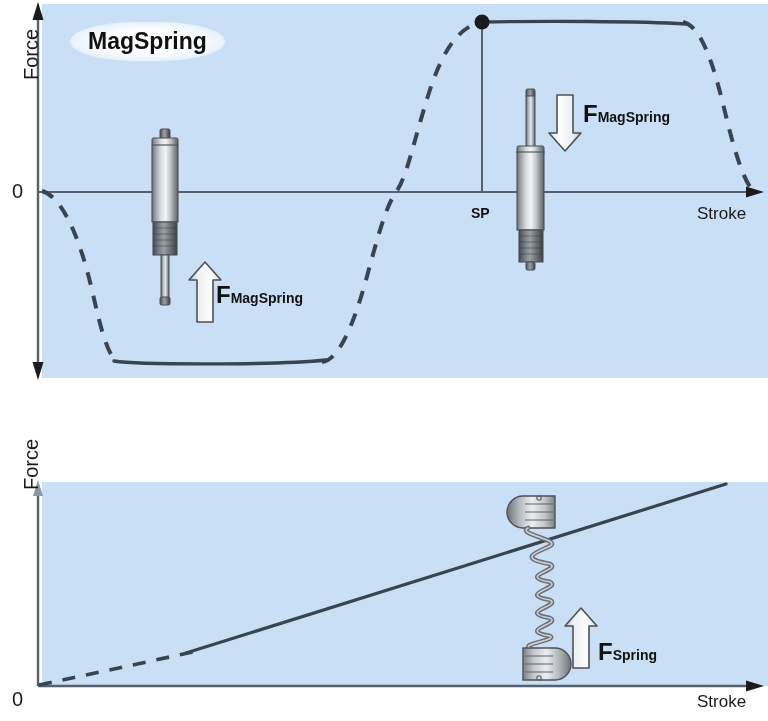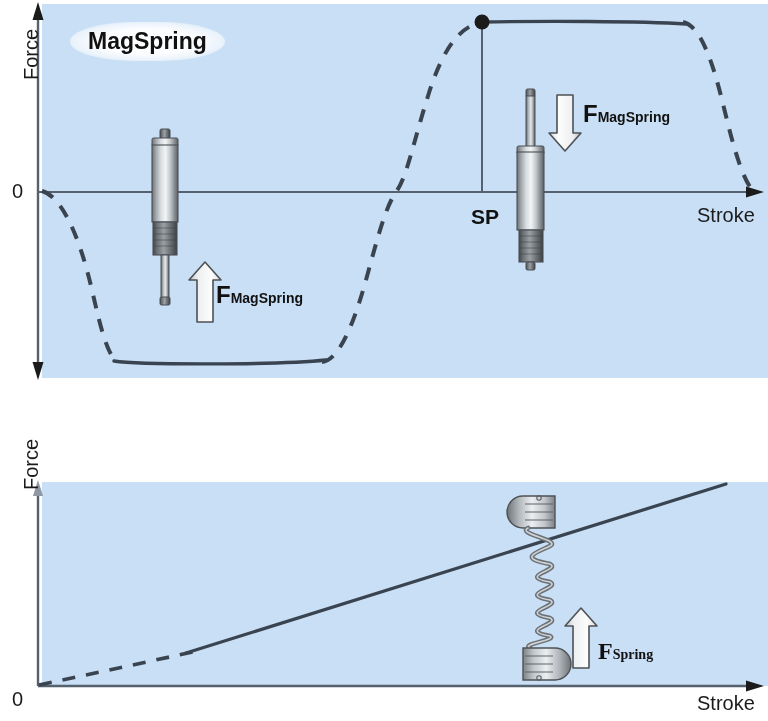--- a/index.html
+++ b/index.html
@@ -34,32 +34,32 @@
     font-size: 20px;
     font-weight: 400;
     color: #1b1b1b;
     letter-spacing: 0px;
     white-space: nowrap;
     transform-origin: left top;
     transform: rotate(-90deg);
   }
   .axis-title-stroke {
     position: absolute;
+    font-size: 17px;
+    color: #1b1b1b;
+    white-space: nowrap;
+  }
+  .axis-zero {
+    position: absolute;
     font-size: 20px;
     color: #1b1b1b;
-    white-space: nowrap;
-  }
-  .axis-zero {
-    position: absolute;
-    font-size: 20px;
-    color: #1b1b1b;
   }
   .sp-label {
     position: absolute;
-    font-size: 21px;
+    font-size: 14px;
     font-weight: bold;
     color: #111;
   }
   .chart-heading {
     position: absolute;
     font-size: 23px;
     font-weight: bold;
     color: #111;
     white-space: nowrap;
     padding: 6px 18px;
@@ -273,18 +273,18 @@
       <polygon points="573,178 589,178 589,220 597,220 581,238 565,220 573,220" transform="rotate(180 581 208)" fill="url(#arrowGrad2)" stroke="#4e5256" stroke-width="1.6" stroke-linejoin="round"></polygon>
     </svg>
 
     <div class="axis-title-force" style="left:20px; top:60px;">Force</div>
 
 
     <div class="axis-zero" style="left:12px; top:258px;">0</div>
 
     <div class="axis-title-stroke" style="left:697px; top:262px;">Stroke</div>
 
-    <div class="force-label" style="left:598px; top:208px;font-family:Liberation Serif, serif;">
+    <div class="force-label" style="left:598px; top:208px;">
       <span class="f-main">F</span><span class="f-sub">Spring</span>
     </div>
   </div>
 
 </div>
 
 </body></html>

